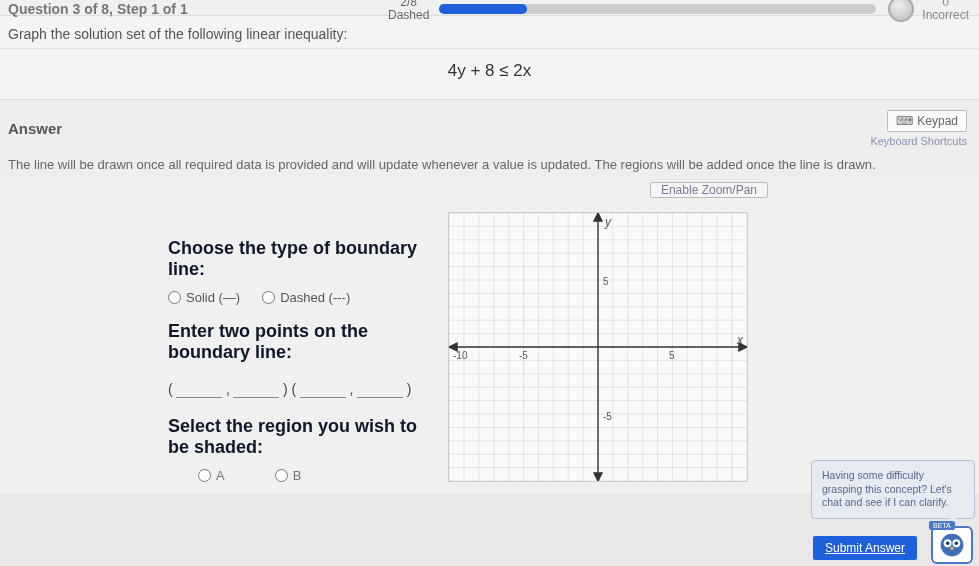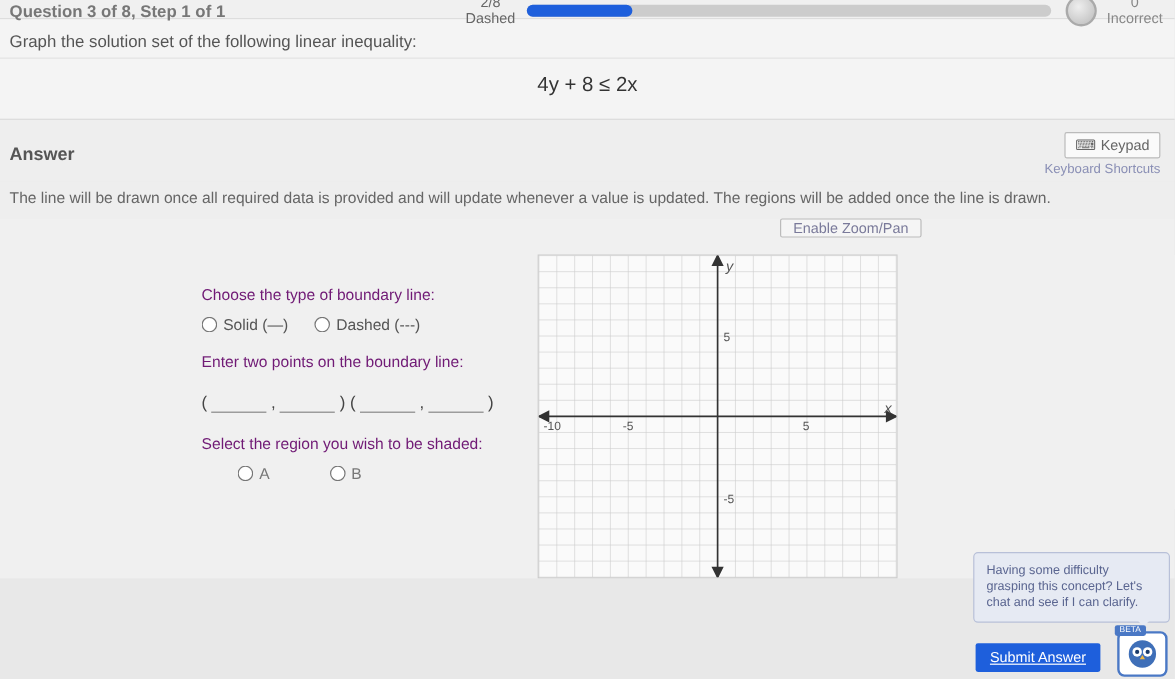--- a/index.html
+++ b/index.html
@@ -62,21 +62,21 @@
     background: #eee;
   }
   .work-area {
     display: flex; background: #f0f0f0; padding: 0 8px;
     align-items: flex-start;
   }
   .controls {
     flex: 0 0 440px; padding: 40px 20px 10px 160px;
     color: #444; font-size: 13px;
   }
-  .controls .sec-label { font-weight: 400; color: #701a75; margin: 16px 0 10px; font-size: 13px; }
+  .controls .sec-label { font-weight: 700; color: #0f172a; margin: 16px 0 10px; font-size: 18px; }
   .radio-row { display: flex; gap: 22px; margin-bottom: 14px; }
   .radio-row label { display: flex; align-items: center; gap: 5px; color: #555; cursor: pointer; }
   .point-row { margin: 18px 0; color: #444; }
   .point-row .paren { font-size: 14px; }
   .point-row input.pt {
     width: 46px; border: none; border-bottom: 1px solid #888;
     background: transparent; text-align: center; font-size: 13px;
     outline: none;
   }
   .shade-row { display: flex; gap: 50px; margin-top: 10px; padding-left: 30px;}

